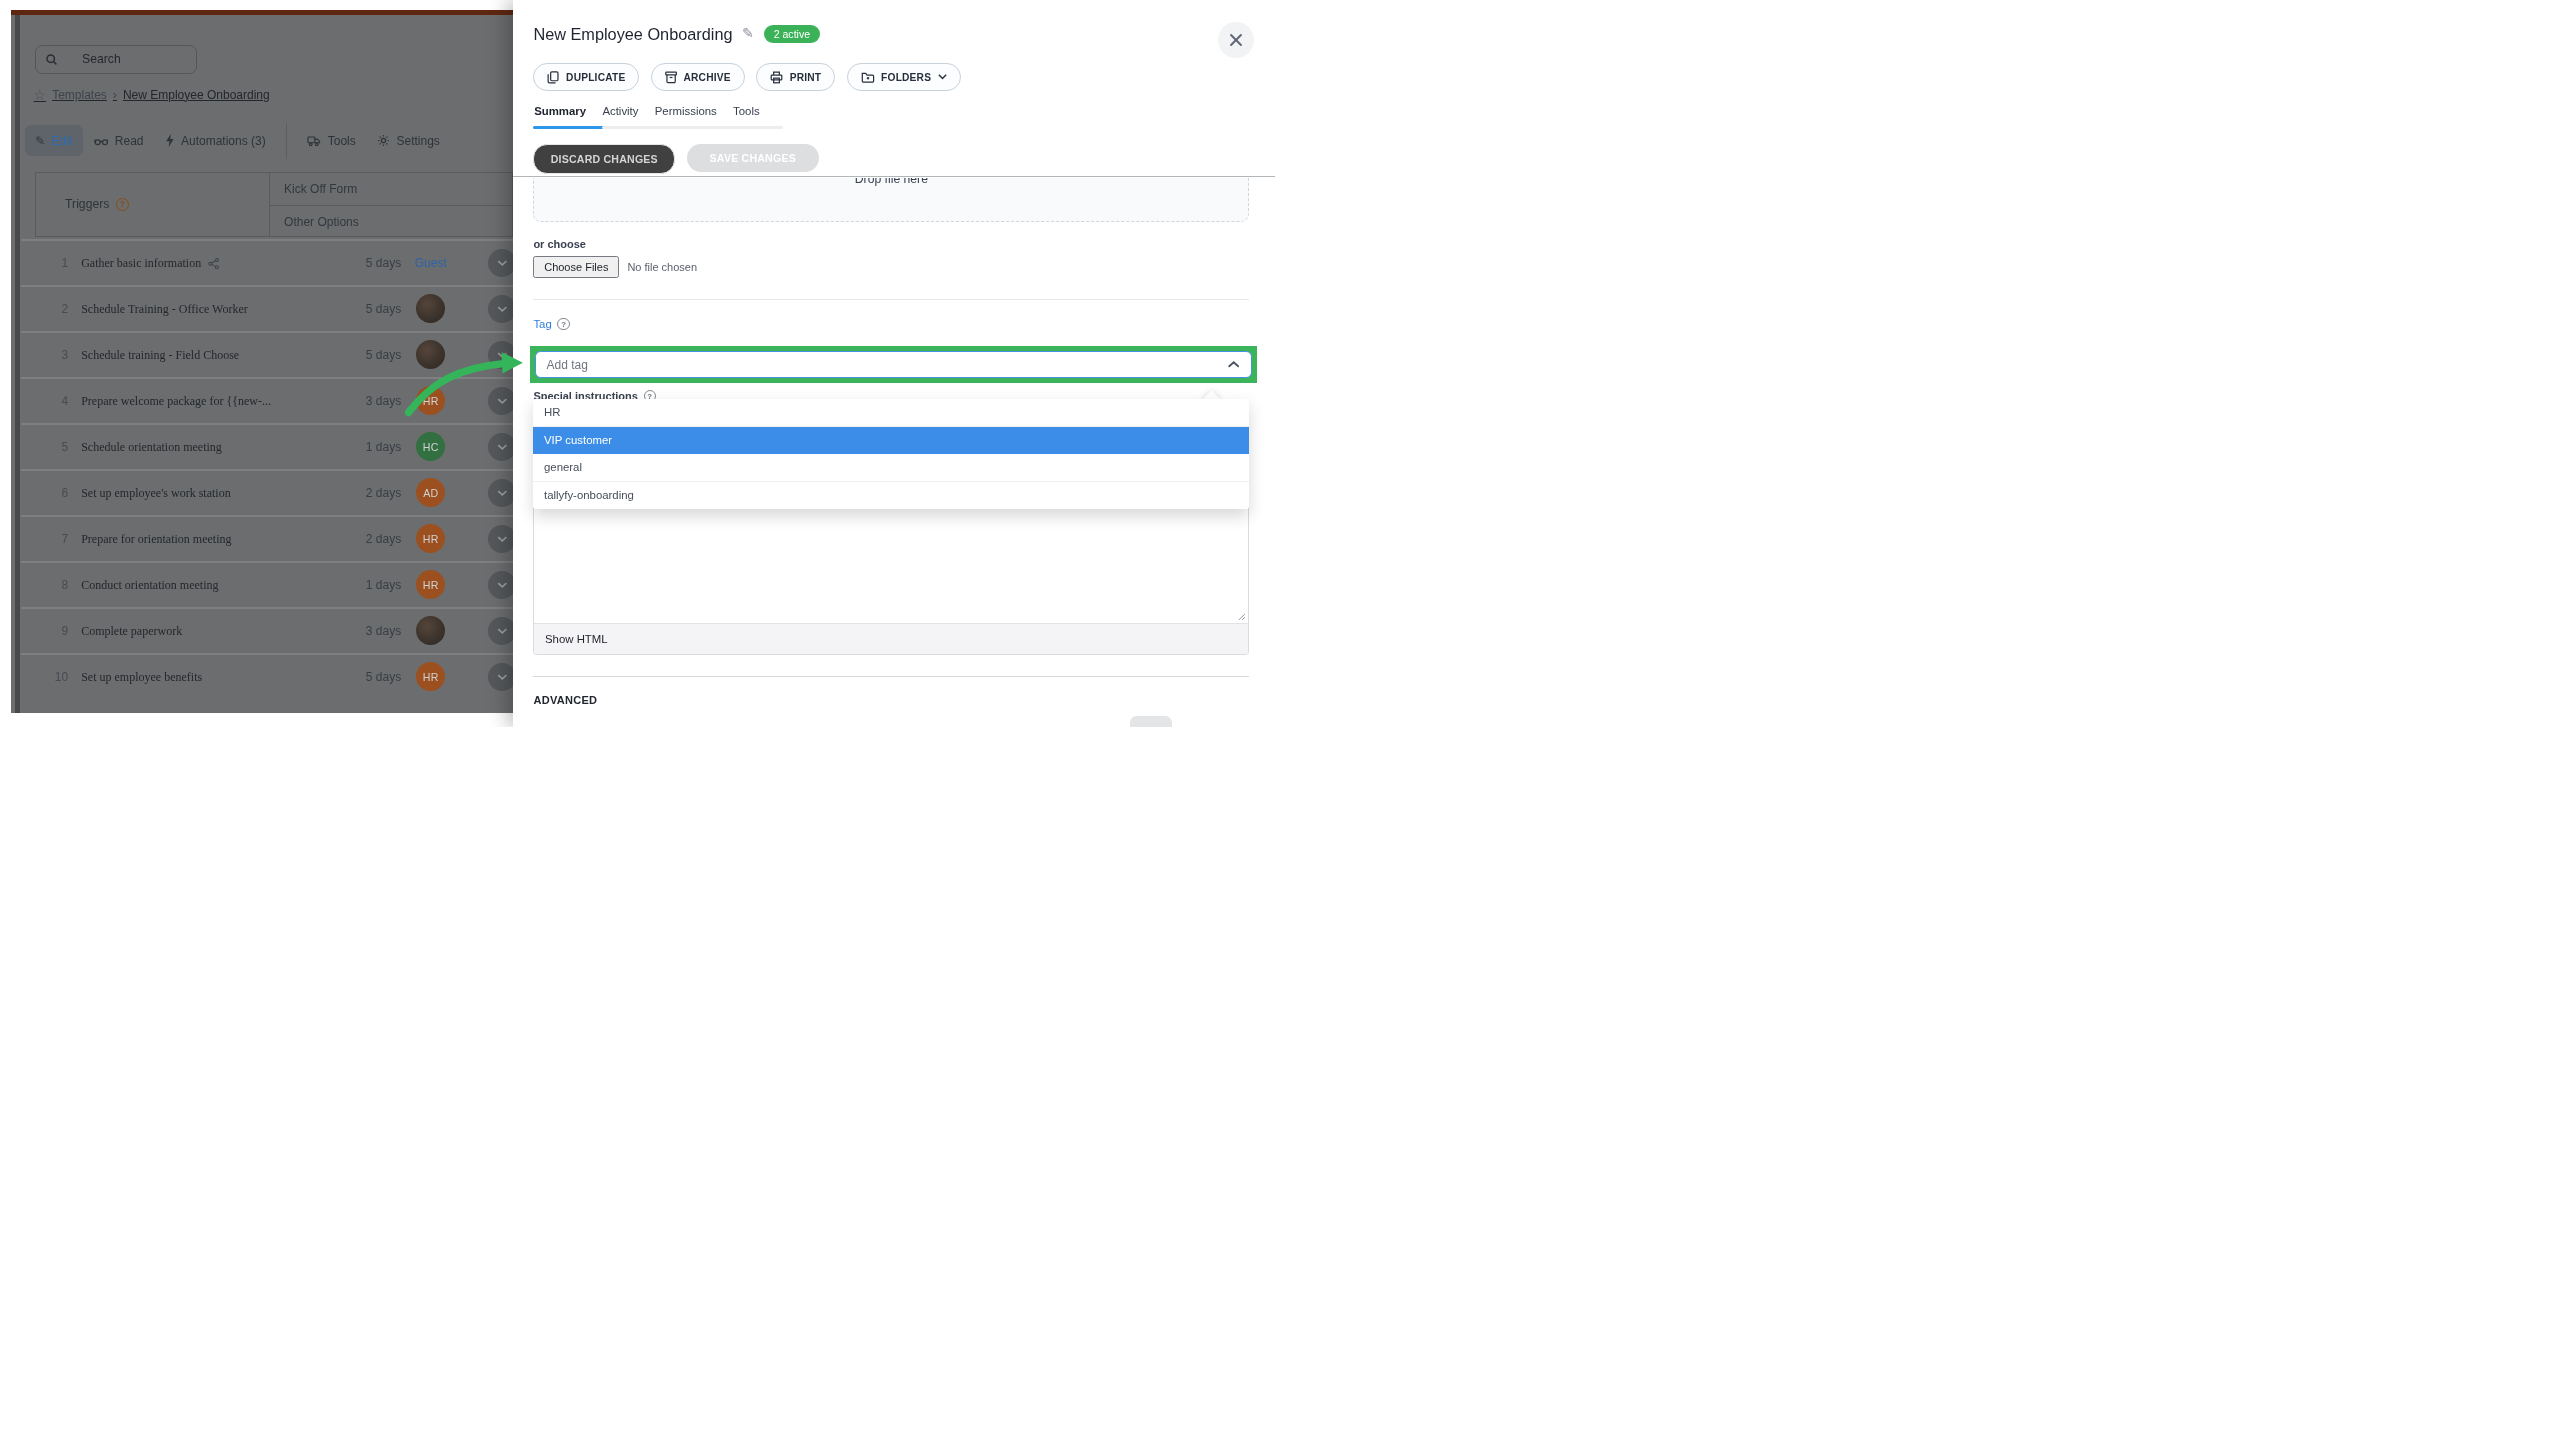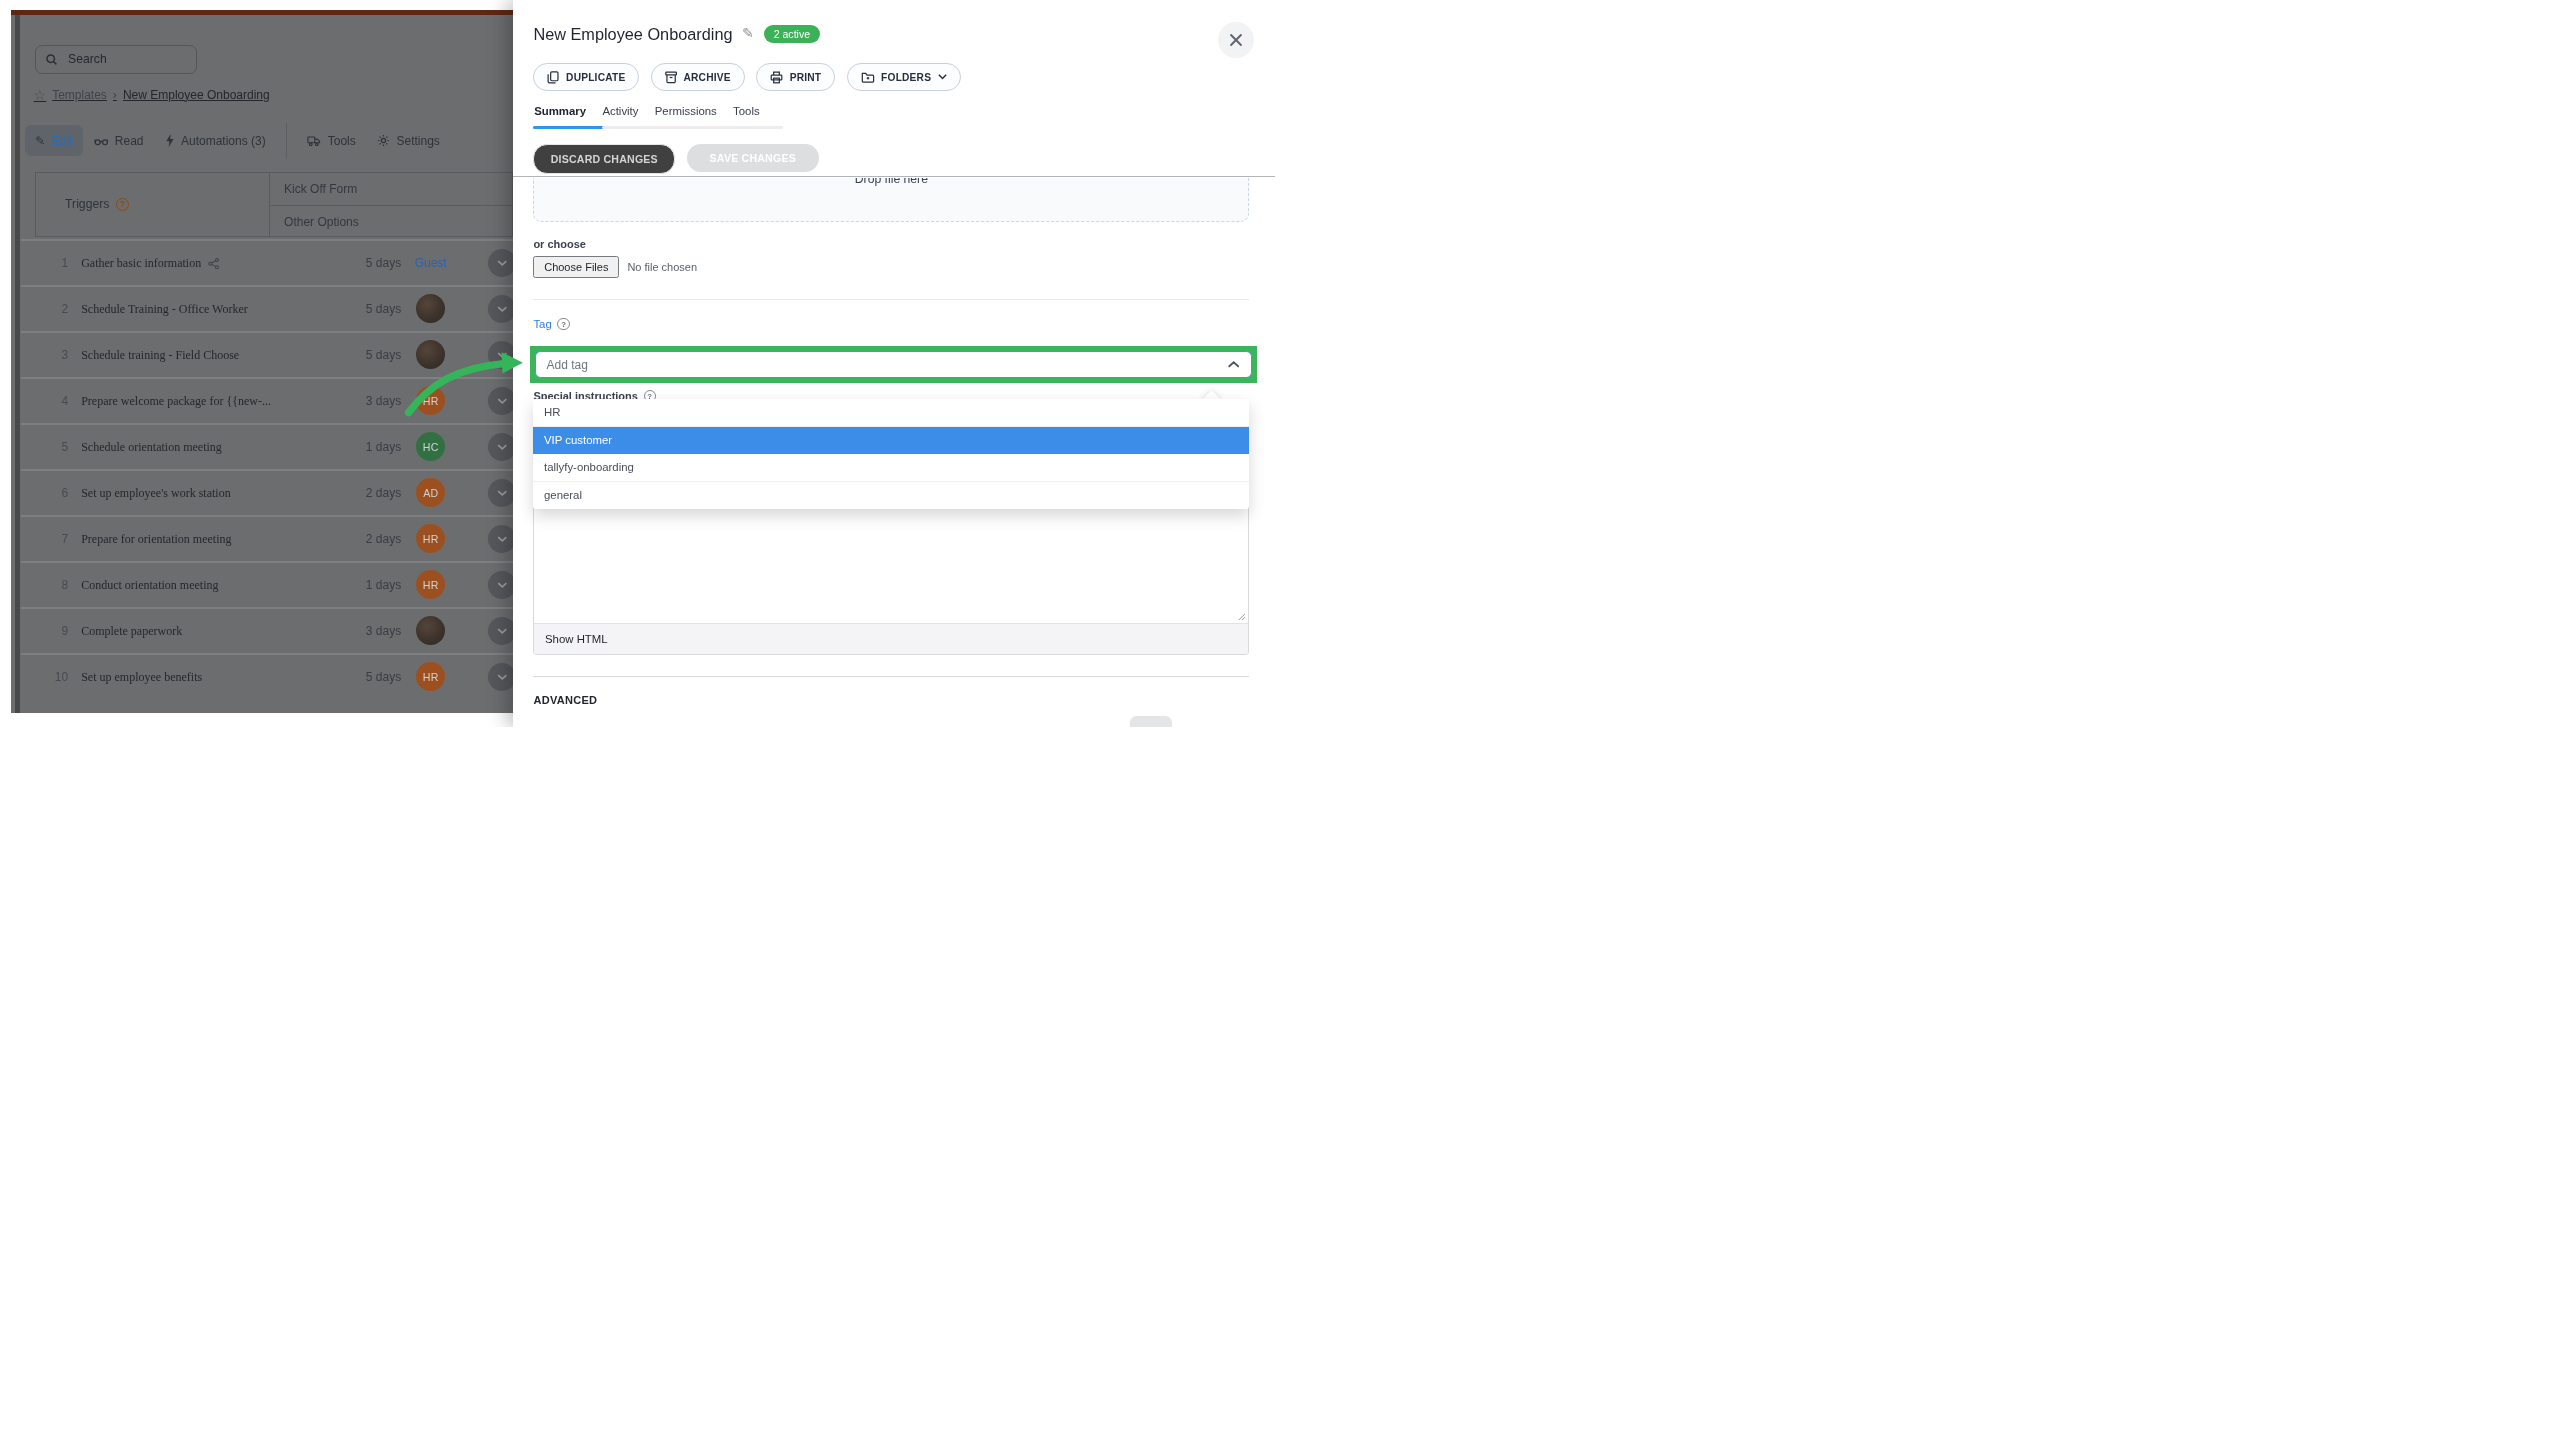--- a/index.html
+++ b/index.html
@@ -4,21 +4,21 @@
 <style>
   html,body{margin:0;padding:0;background:#fff;}
   body{width:1275px;height:727px;position:relative;overflow:hidden;
        font-family:"Liberation Sans","DejaVu Sans",sans-serif;color:#23262b;}
   svg{display:block;}
   
   .app{position:absolute;left:10.6px;top:9.8px;width:503px;height:703px;background:#6b6d6e;overflow:hidden;}
   .app-topbar{position:absolute;left:0;top:0;width:100%;height:5.7px;background:var(--topbar-brown);}
   .app-leftstrip{position:absolute;left:4.9px;top:5.7px;width:4.1px;height:100%;background:#47494b;}
   .search{position:absolute;left:24.5px;top:35px;width:162px;height:29px;border:1.2px solid #54575a;
-          border-radius:7.3px;display:flex;align-items:center;gap:10px;padding-left:9px;box-sizing:border-box;}
+          border-radius:7.3px;display:flex;align-items:center;gap:24px;padding-left:9px;box-sizing:border-box;}
   .search span{font-size:12.2px;color:#25282e;}
   .crumbs{position:absolute;left:23px;top:78px;display:flex;align-items:center;gap:6px;font-size:12px;text-decoration:underline;}
   .crumb-star{font-size:14px;color:#4a4e55;line-height:1;}
   .crumb-root{color:#3e434b;}
   .crumb-sep{color:#3e434b;font-size:12.2px;}
   .crumb-cur{color:#23262b;}
   .navtabs{position:absolute;left:14px;top:113px;display:flex;align-items:center;height:36px;}
   .ntab{display:flex;align-items:center;gap:6.5px;font-size:12px;color:#2e3339;padding:0 10.6px;height:31px;border-radius:6.5px;}
   .ntab svg,.ntab .glyph{color:#2e3339;}
   .ntab.active{background:#5e646a;color:#2b6cb3;}
@@ -436,22 +436,22 @@
         <line x1="2" y1="10" x2="10" y2="2"></line>
           <line x1="6" y1="10" x2="10" y2="6"></line>
       </svg>
       <div class="showhtml">Show HTML</div>
     </div>
 
     <div class="dd-caret"></div>
     <div class="dropdown" id="tag-dropdown">
         <div class="dd-opt">HR</div>
         <div class="dd-opt selected">VIP customer</div>
+        <div class="dd-opt">general</div>
         <div class="dd-opt">tallyfy-onboarding</div>
-        <div class="dd-opt">general</div>
       </div>
 
     <div class="hr hr2"></div>
     <div class="advanced">ADVANCED</div>
     <div class="pill-cut"></div>
   </div>
 </div>
 
 
 </body></html>

